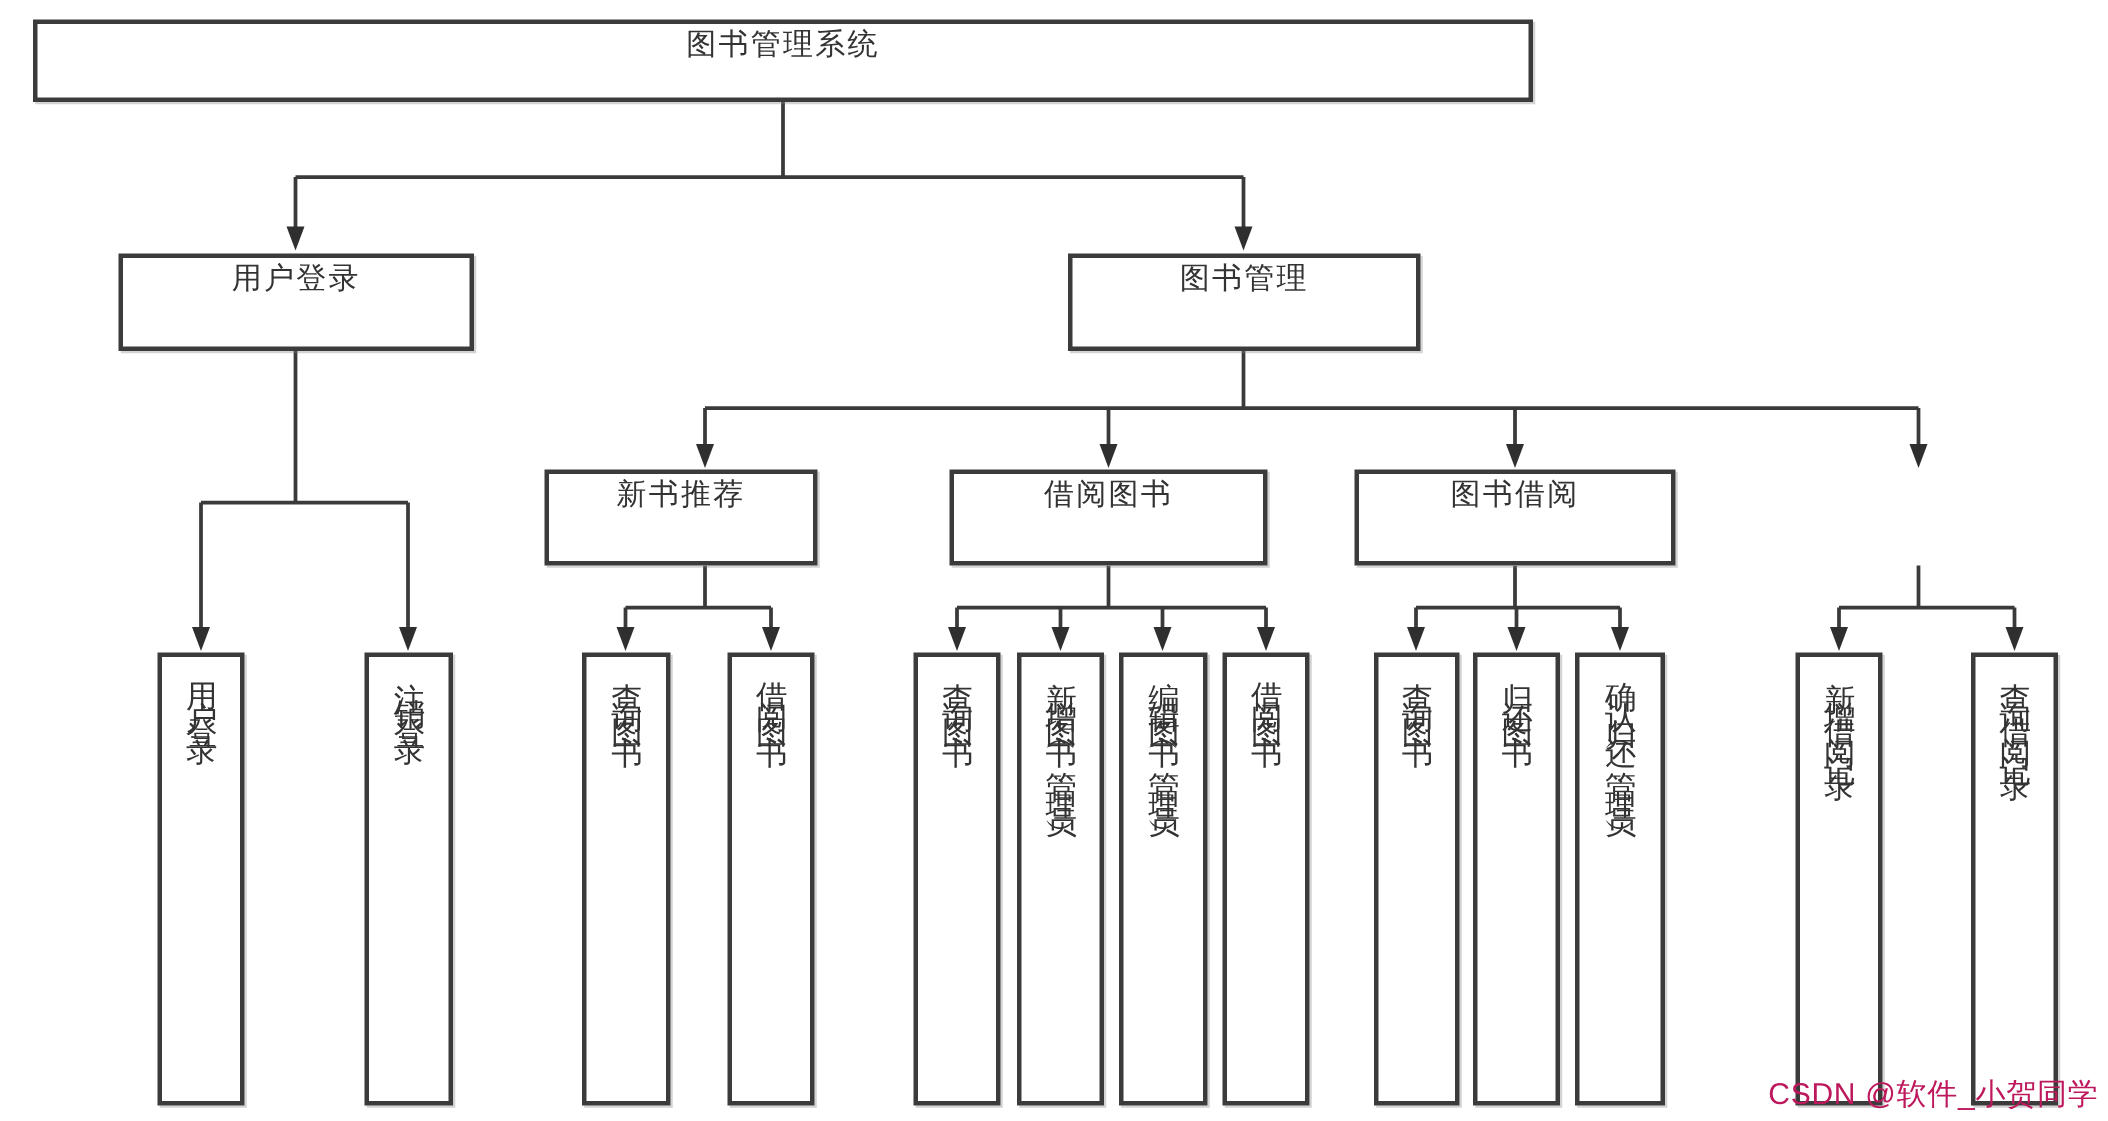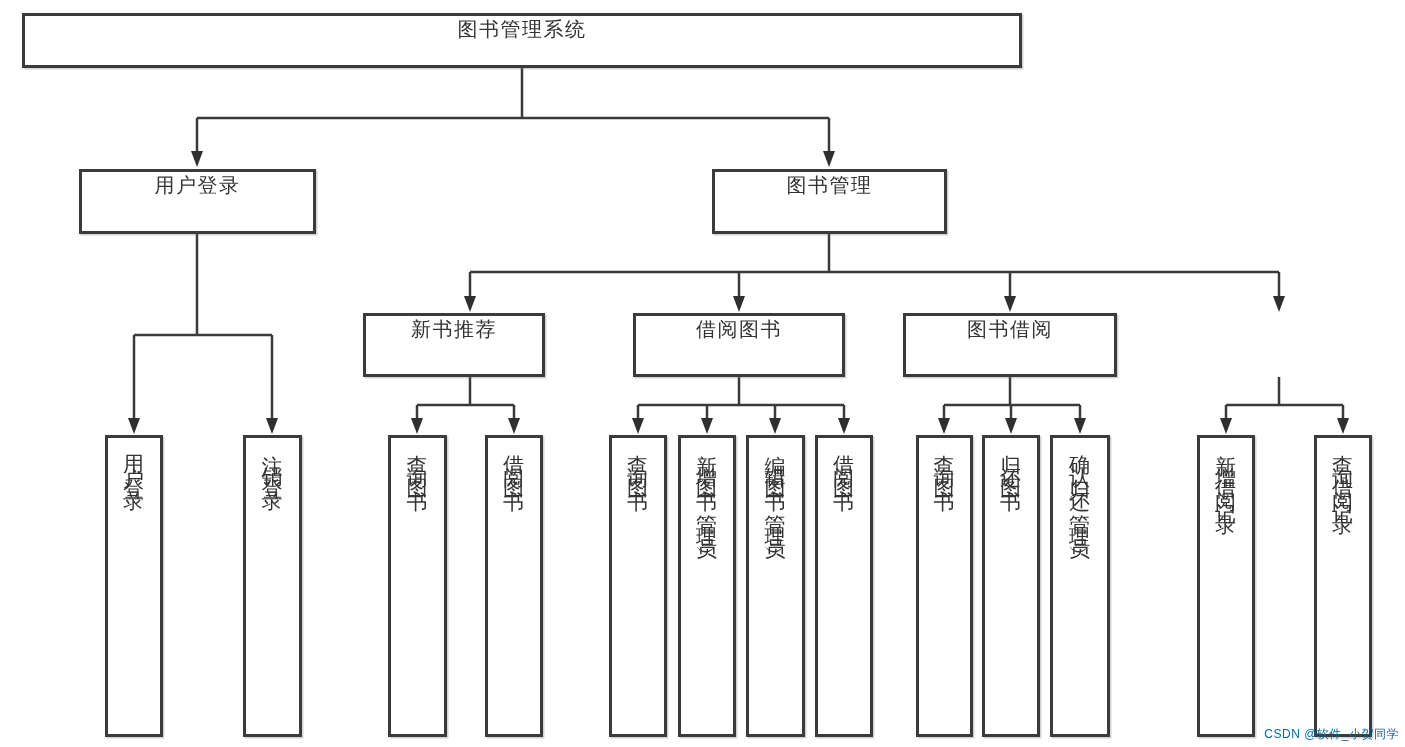--- a/index.html
+++ b/index.html
@@ -34,22 +34,22 @@
     font-size:21px;
     line-height:1;
     letter-spacing:12px;
     white-space:nowrap;
   }
   .watermark{
     position:absolute;
     right:6px;
     bottom:4px;
     z-index:2;
-    color:#0369a1;
-    font-size:12px;
+    color:#be185d;
+    font-size:20px;
     letter-spacing:0.5px;
     white-space:nowrap;
   }
 </style>
 </head>
 <body>
 
 <div class="canvas">
 
   <svg class="connectors" width="1405" height="747" viewBox="0 0 1405 747">

